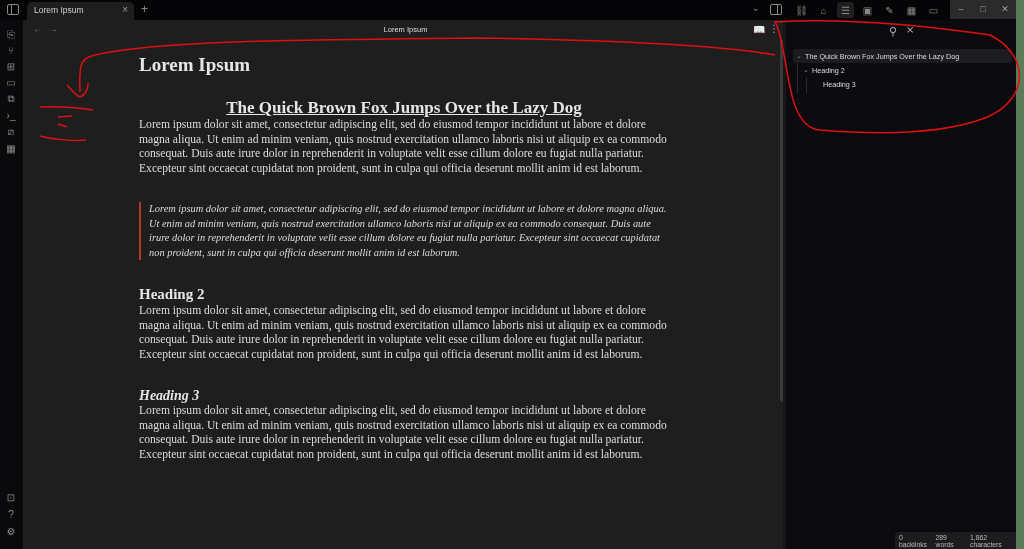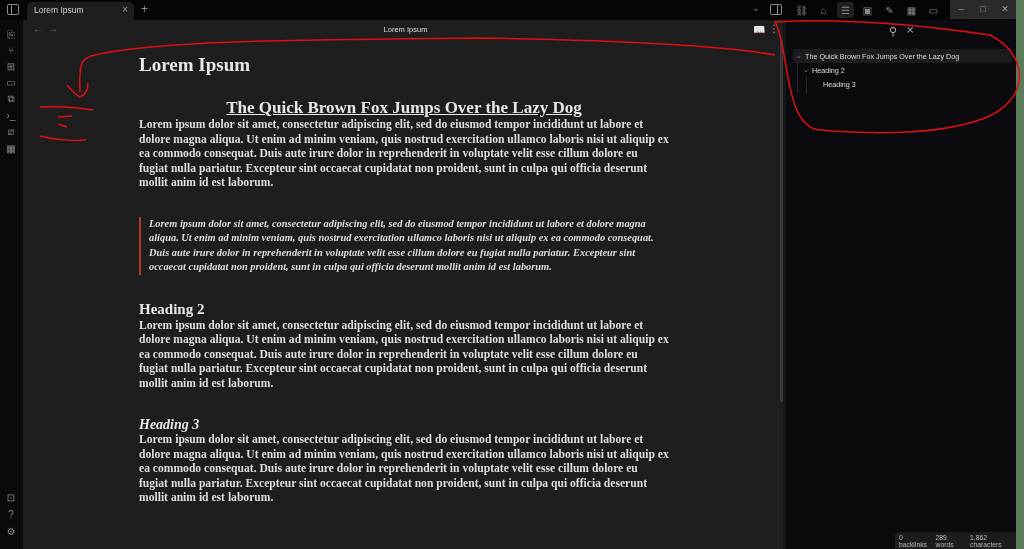--- a/index.html
+++ b/index.html
@@ -34,21 +34,21 @@
   .nav-back, .nav-fwd { position: absolute; top: 3px; font-size: 10px; color: #777; }
   .nav-back { left: 10px; } .nav-fwd { left: 25px; }
   .view-title { position: absolute; left: 0; width: 765px; top: 5px; text-align: center; font-size: 7.5px; color: #dcddde; }
   .reading-icon { position: absolute; left: 730px; top: 4px; font-size: 10px; color: #aaa; }
   .more-icon { position: absolute; left: 746px; top: 3px; font-size: 10px; color: #aaa; }
   .scrollbar { position: absolute; left: 757px; top: 20px; width: 5px; height: 362px; background: #3a3a3a; border-radius: 3px; }
 
   .content { position: absolute; left: 116px; top: 34px; width: 530px; font-family: "Liberation Serif", serif; }
   .inline-title { font-size: 19px; font-weight: bold; color: #e6e6e6; height: 30px; }
   .h1 { margin-top: 14px; text-align: center; font-size: 17px; font-weight: bold; text-decoration: underline; color: #e6e6e6; height: 20px; }
-  .para { font-size: 11.6px; line-height: 14.5px; color: #dcddde; font-weight: bold; }
+  .para { font-size: 11.6px; line-height: 14.5px; color: #dcddde; }
   .quote { margin-top: 26px; border-left: 2px solid #b3392b; padding-left: 8px; font-style: italic; font-size: 10.4px; line-height: 14.5px; width: 528px; }
   .h2 { margin-top: 26px; font-size: 15px; font-weight: bold; color: #e6e6e6; height: 18px; }
   .h3 { margin-top: 26px; font-size: 14px; font-weight: bold; font-style: italic; color: #e6e6e6; height: 16px; }
 
   
   .right-pane { position: absolute; left: 786px; top: 20px; width: 230px; height: 529px; background: #0b0b0f; }
   .rp-divider { position: absolute; left: 783px; top: 20px; width: 3px; height: 529px; background: #161618; }
   .rp-search { position: absolute; left: 103px; top: 5px; font-size: 11px; color: #aaa; }
   .rp-collapse { position: absolute; left: 120px; top: 4px; font-size: 10px; color: #aaa; }
   .outline-item { position: absolute; font-size: 7.2px; color: #dcddde; display: flex; align-items: center; height: 14px; }

